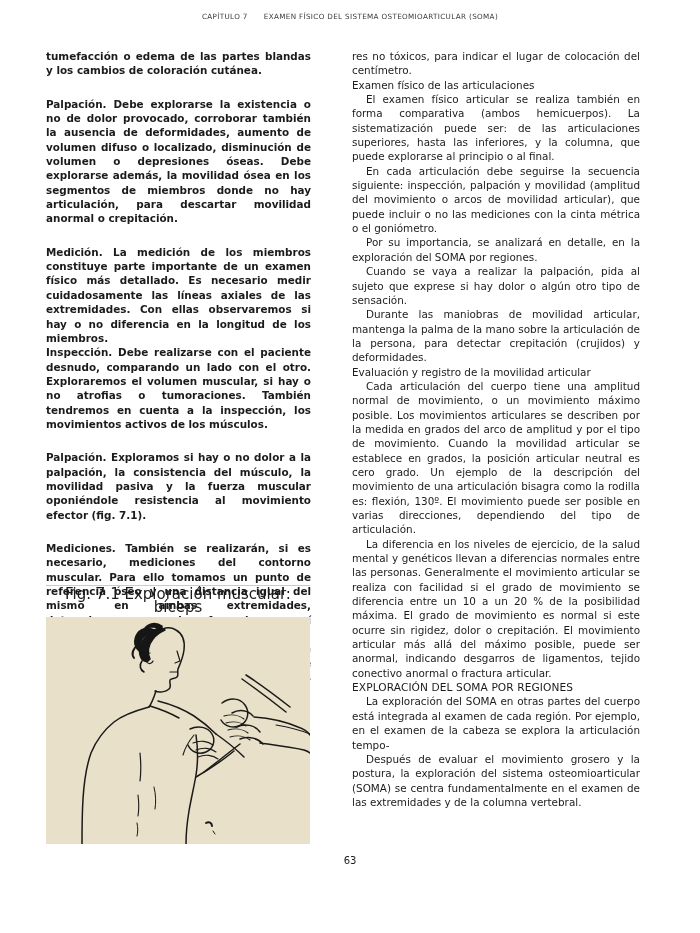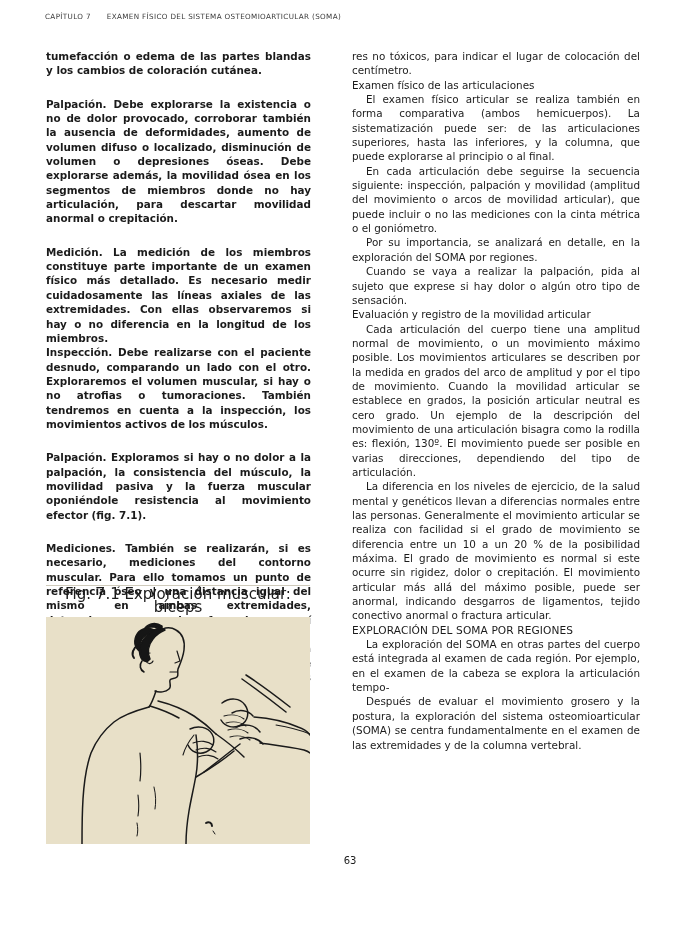--- a/index.html
+++ b/index.html
@@ -22,21 +22,21 @@
     height: 933px;
     background: #ffffff;
   }
 
   
   .running-head {
     position: absolute;
     top: 12px;
     left: 45px;
     right: 45px;
-    text-align: left;
+    text-align: center;
     font-size: 7.2px;
     letter-spacing: 0.35px;
     color: #3a3a3a;
     white-space: nowrap;
   }
   .running-head .chapter-label {
     margin-right: 16px;
   }
 
   
@@ -220,20 +220,21 @@
     </div>
   </div>
 
   <div class="col col-right">
     <p>res no tóxicos, para indicar el lugar de colocación del centímetro.</p>
     <p class="subhead">Examen físico de las articulaciones</p>
     <p class="ind">El examen físico articular se realiza también en forma comparativa (ambos hemicuerpos). La sistematización puede ser: de las articulaciones superiores, hasta las inferiores, y la columna, que puede explorarse al principio o al final.</p>
     <p class="ind">En cada articulación debe seguirse la secuencia siguiente: inspección, palpación y movilidad (amplitud del movimiento o arcos de movilidad articular), que puede incluir o no las mediciones con la cinta métrica o el goniómetro.</p>
     <p class="ind">Por su importancia, se analizará en detalle, en la exploración del SOMA por regiones.</p>
     <p class="ind">Cuando se vaya a realizar la palpación, pida al sujeto que exprese si hay dolor o algún otro tipo de sensación.</p>
+    <p class="ind">Durante las maniobras de movilidad articular, mantenga la palma de la mano sobre la articulación de la persona, para detectar crepitación (crujidos) y deformidades.</p>
     <p class="subhead">Evaluación y registro de la movilidad articular</p>
     <p class="ind">Cada articulación del cuerpo tiene una amplitud normal de movimiento, o un movimiento máximo posible. Los movimientos articulares se describen por la medida en grados del arco de amplitud y por el tipo de movimiento. Cuando la movilidad articular se establece en grados, la posición articular neutral es cero grado. Un ejemplo de la descripción del movimiento de una articulación bisagra como la rodilla es: flexión, 130º. El movimiento puede ser posible en varias direcciones, dependiendo del tipo de articulación.</p>
     <p class="ind">La diferencia en los niveles de ejercicio, de la salud mental y genéticos llevan a diferencias normales entre las personas. Generalmente el movimiento articular se realiza con facilidad si el grado de movimiento se diferencia entre un 10 a un 20 % de la posibilidad máxima. El grado de movimiento es normal si este ocurre sin rigidez, dolor o crepitación. El movimiento articular más allá del máximo posible, puede ser anormal, indicando desgarros de ligamentos, tejido conectivo anormal o fractura articular.</p>
     <p class="sectionhead">EXPLORACIÓN DEL SOMA POR REGIONES</p>
     <p class="ind">La exploración del SOMA en otras partes del cuerpo está integrada al examen de cada región. Por ejemplo, en el examen de la cabeza se explora la  articulación tempo-</p>
     <p class="ind">Después de evaluar el movimiento grosero y la postura, la exploración del sistema osteomioarticular (SOMA) se centra fundamentalmente en el examen de las extremidades y de la columna vertebral.</p>
   </div>
 
   <div class="folio">63</div>
 

